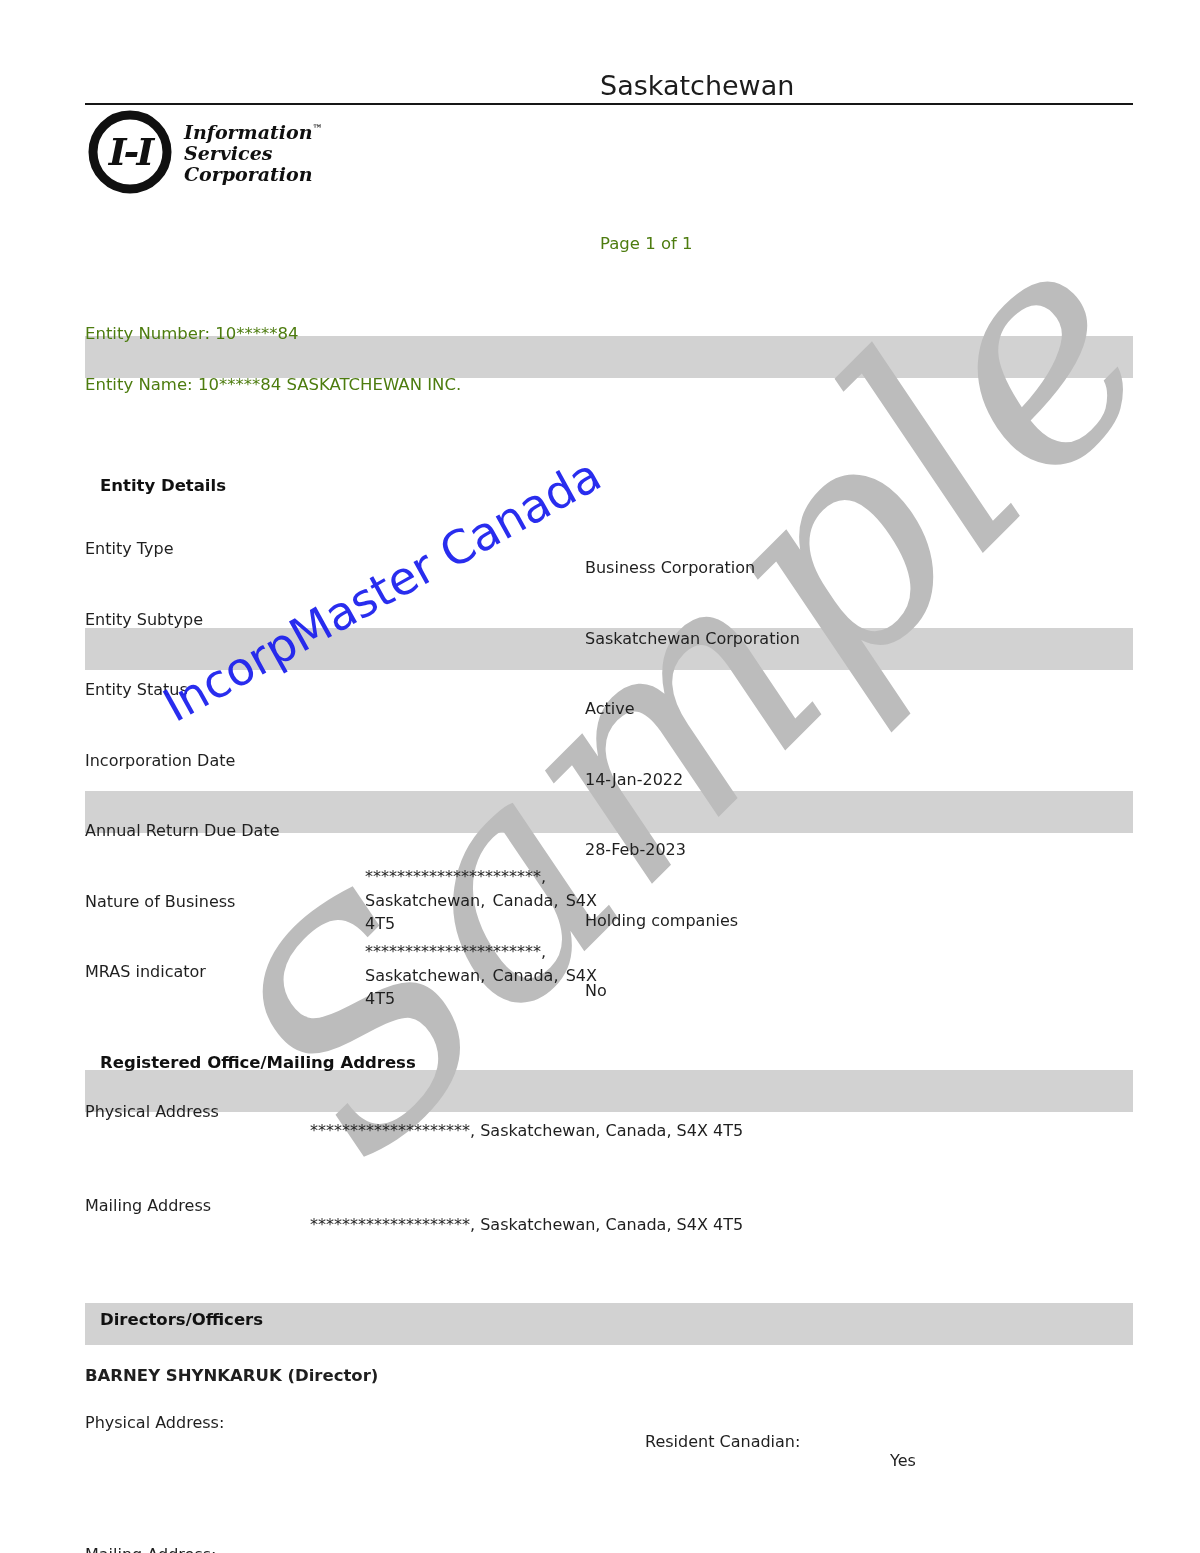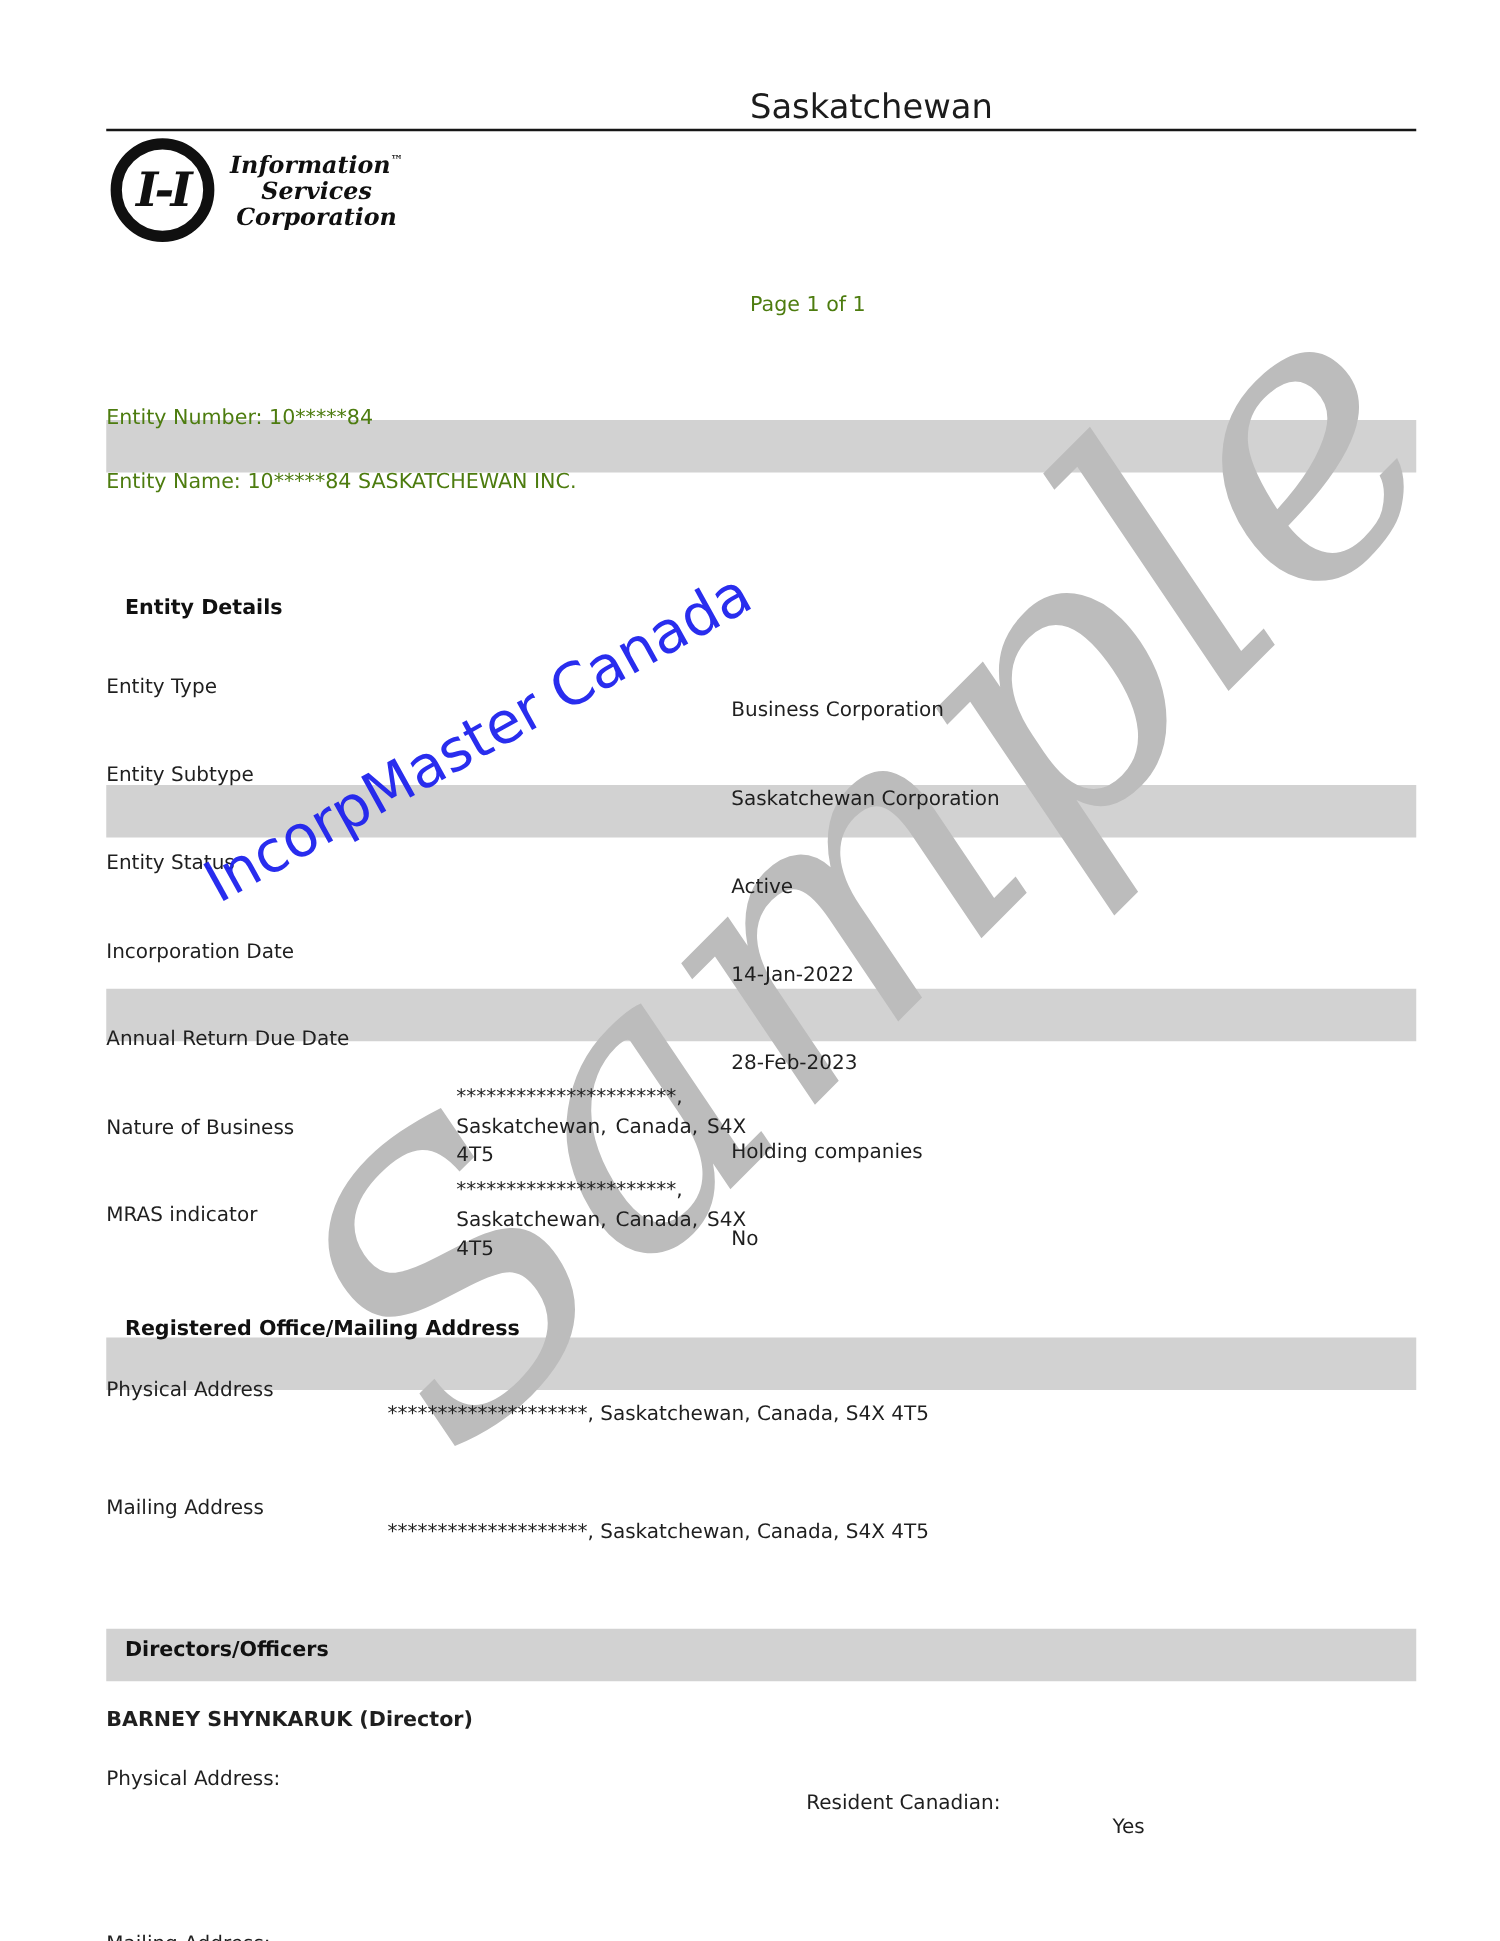--- a/index.html
+++ b/index.html
@@ -25,21 +25,21 @@
   .lbl { font-size:16px; }
   .val { font-size:16px; }
   .bold { font-weight:bold; }
   .right-block { position:absolute; left:600px; width:533px; text-align:left; }
   .h-big { font-size:27px; color:#1c1c1c; }
   .h-small { font-size:16.5px; color:#4d7c0f; }
   .top-line { position:absolute; left:85px; top:103px; width:1048px; height:2px; background:#161616; }
   .logo-text {
     position:absolute; left:184px; top:118px;
     font-family:"DejaVu Serif", serif; font-style:italic; font-weight:bold;
-    font-size:19px; line-height:21px; color:#101010;text-align:center;
+    font-size:19px; line-height:21px; color:#101010;
   }
   .logo-text sup { font-size:10px; }
   .addr-wrap {
     position:absolute; width:232px; font-size:16px; line-height:23.5px;
     text-align:justify;
   }
   .wm-gray {
     position:absolute; left:165px; top:615px; width:870px; height:350px;
     line-height:350px; text-align:center;
     font-family:"DejaVu Serif", serif; font-style:italic;

